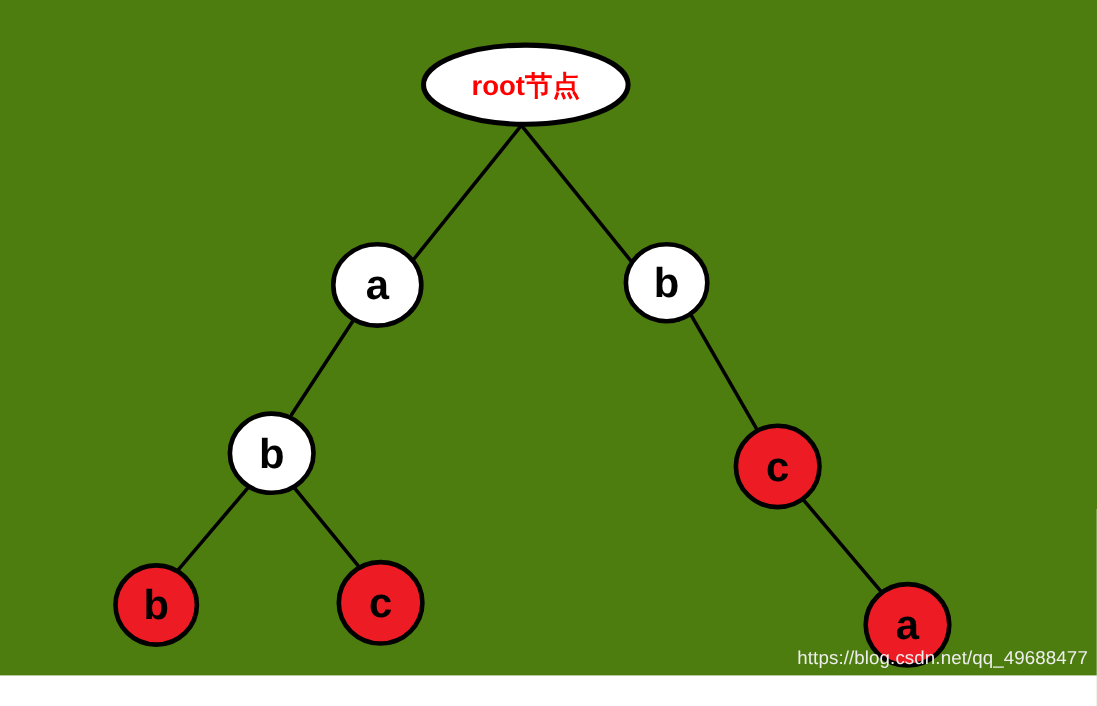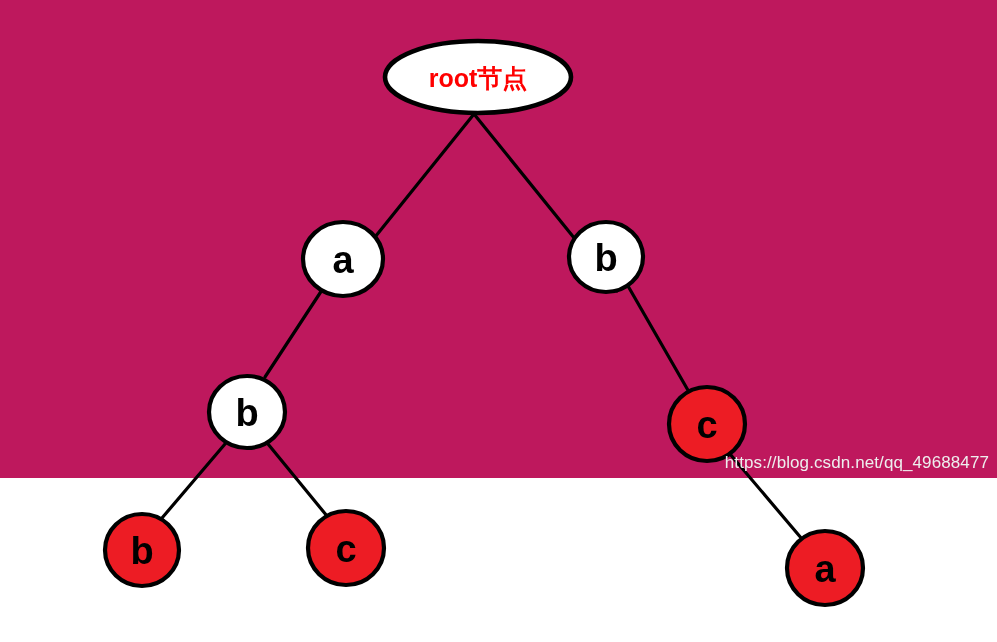--- a/index.html
+++ b/index.html
@@ -11,22 +11,22 @@
   body {
     width: 997px;
     height: 642px;
     overflow: hidden;
     font-family: "Liberation Sans", sans-serif;
     position: relative;
   }
   #diagram-root {
     position: relative;
     width: 997px;
-    height: 478px;
-    background: #be185d;
+    height: 614px;
+    background: #4d7c0f;
   }
   svg#tree-svg {
     position: absolute;
     top: 0;
     left: 0;
     width: 997px;
     height: 642px;
     display: block;
   }
   .edge-line {

